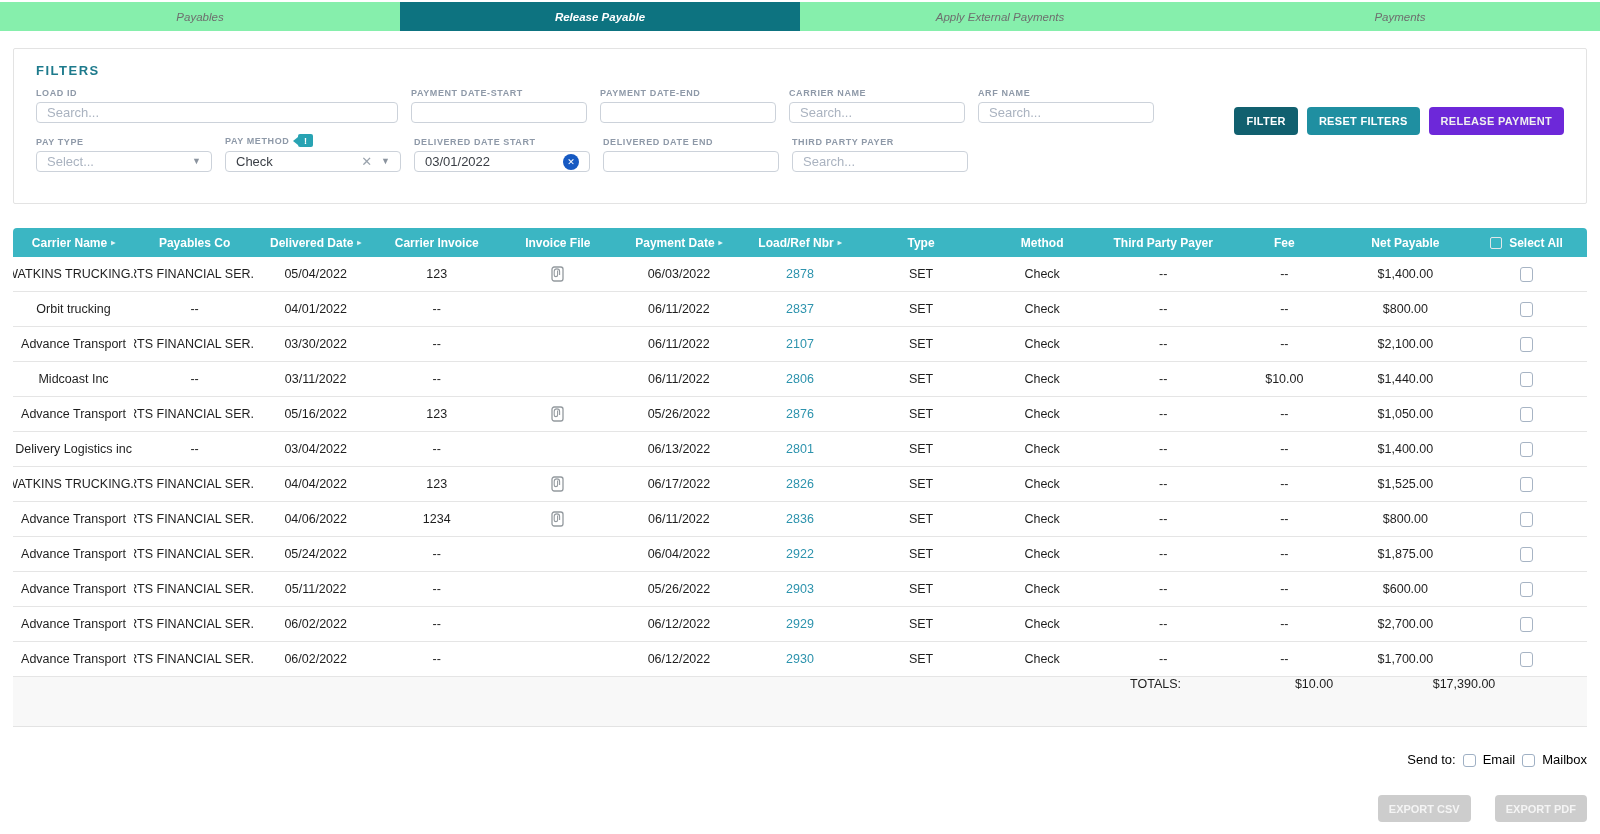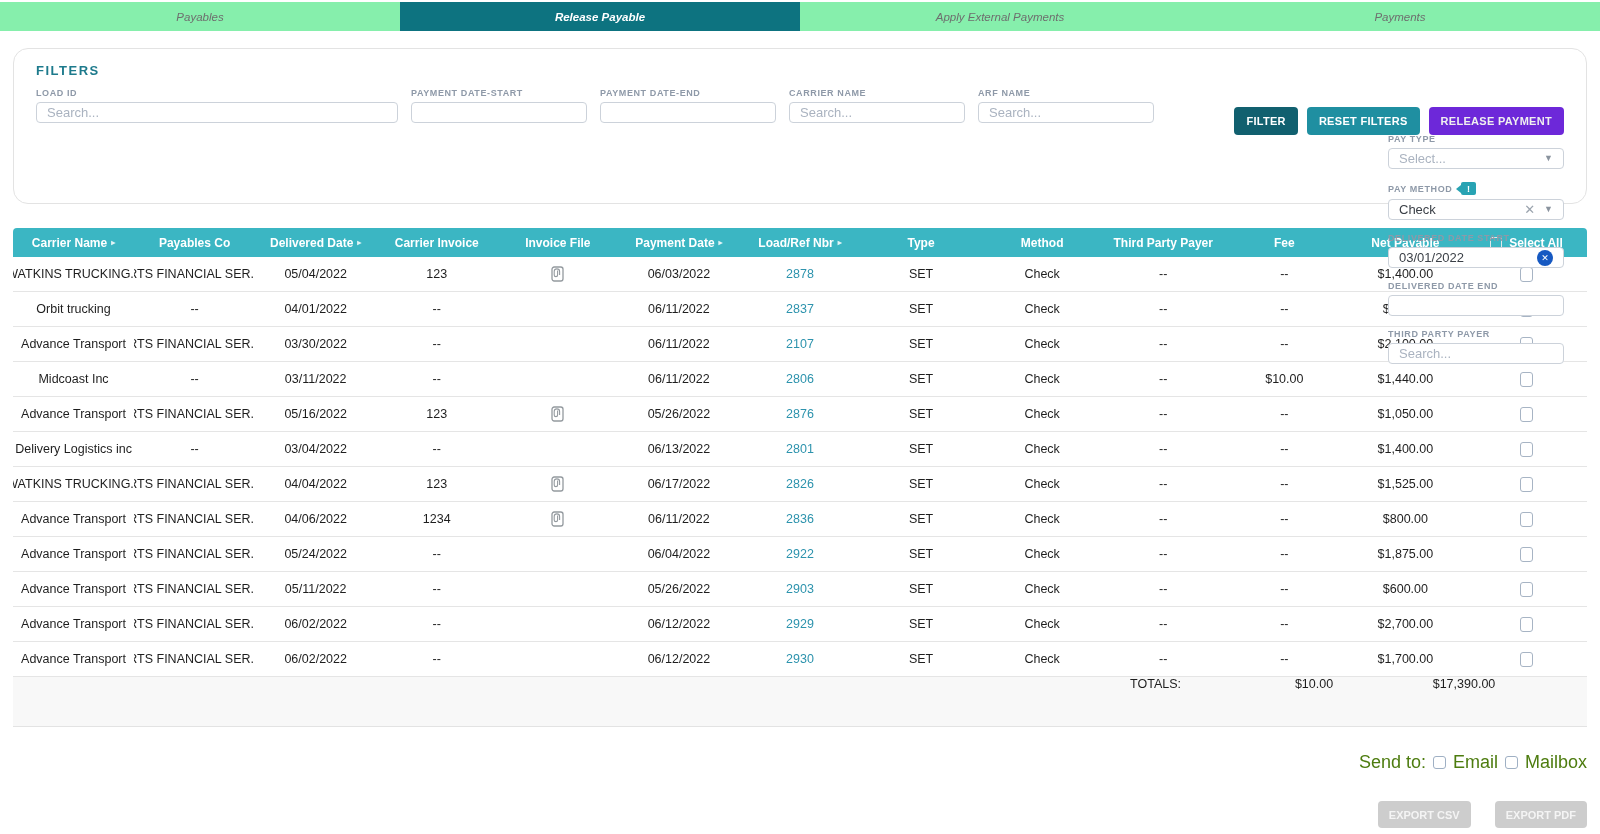--- a/index.html
+++ b/index.html
@@ -7,25 +7,25 @@
     font-family:"Liberation Sans", sans-serif; }
 
   
   .tabbar { display:flex; margin-top:2px; height:29px; background:#86efac;font-style:italic; }
   .tab { flex:1; display:flex; align-items:center; justify-content:center;
     font-size:11.5px; color:#6e6e6e; cursor:pointer; }
   .tab.active { background:#0d7380; color:#ffffff; font-weight:700; }
 
   
   .filters-card { position:relative; margin:17px 13px 0 13px; border:1px solid #e3e3e3;
-    border-radius:15px; padding:14px 22px 20px 22px; height:156px; }
+    border-radius:2px; padding:14px 22px 20px 22px; height:156px; }
   .filters-title { color:#1d7a8c; font-size:13px; font-weight:700; letter-spacing:1.5px; }
   .frow { display:flex; gap:13px; align-items:flex-end; }
   .frow1 { margin-top:10px; }
-  .frow2 { margin-top:11px;flex-direction:column; }
+  .frow2 { margin-top:11px; }
   .field { display:flex; flex-direction:column; }
   .flabel { font-size:9px; font-weight:700; color:#8e99a8; letter-spacing:.6px;
     margin-bottom:4px; display:flex; align-items:center; }
   .finput { height:21px; border:1px solid #ccd2da; border-radius:4px; background:#fff;
     padding:0 10px; font-size:13px; color:#3a3f46; display:flex; align-items:center;
     font-family:"Liberation Sans", sans-serif; width:100%; }
   input.finput::placeholder { color:#aab3c0; }
   .w-lg { width:362px; } .w-sm { width:176px; }
   .selectbox { justify-content:space-between; cursor:pointer; }
   .ph { color:#aab3c0; }
@@ -69,22 +69,22 @@
   .fileicon { display:inline-flex; cursor:pointer; }
 
   .totals { display:flex; justify-content:flex-end; align-items:flex-start; height:50px;
     background:#f8f8f8; border-bottom:1px solid #e3e3e3; font-size:12.5px; color:#1e1e1e; }
   .totals-label { margin-right:58px; }
   .totals-fee { width:150px; text-align:center; }
   .totals-net { width:150px; text-align:center; margin-right:48px; }
 
   
   .footer { position:absolute; right:13px; top:752px; }
-  .sendto { display:flex; align-items:center; justify-content:flex-end; gap:7px;
-    font-size:18px; color:#4d7c0f; }
+  .sendto { display:flex; align-items:flex-end; justify-content:flex-end; gap:7px;
+    font-size:13px; color:#000000; }
   .cb-sm { width:13px; height:13px; border:1.6px solid #9fb0c4; border-radius:3px;
     background:#fff; cursor:pointer; display:inline-block; }
   .export-btns { display:flex; gap:24px; justify-content:flex-end; margin-top:28px; }
   .btn-export { background:#cdcdcd; color:#f4f4f4; height:27px; padding:0 11px;
     border:none; border-radius:4px; font-size:11px; font-weight:700;
     font-family:"Liberation Sans", sans-serif; cursor:default; }
 </style>
 </head>
 <body>
 

